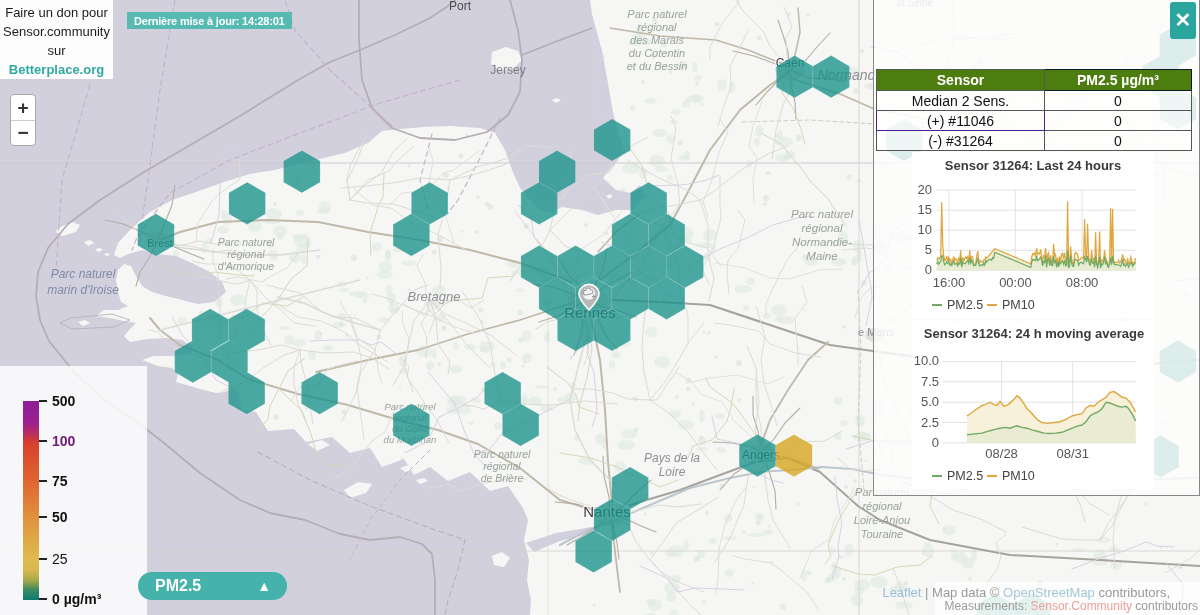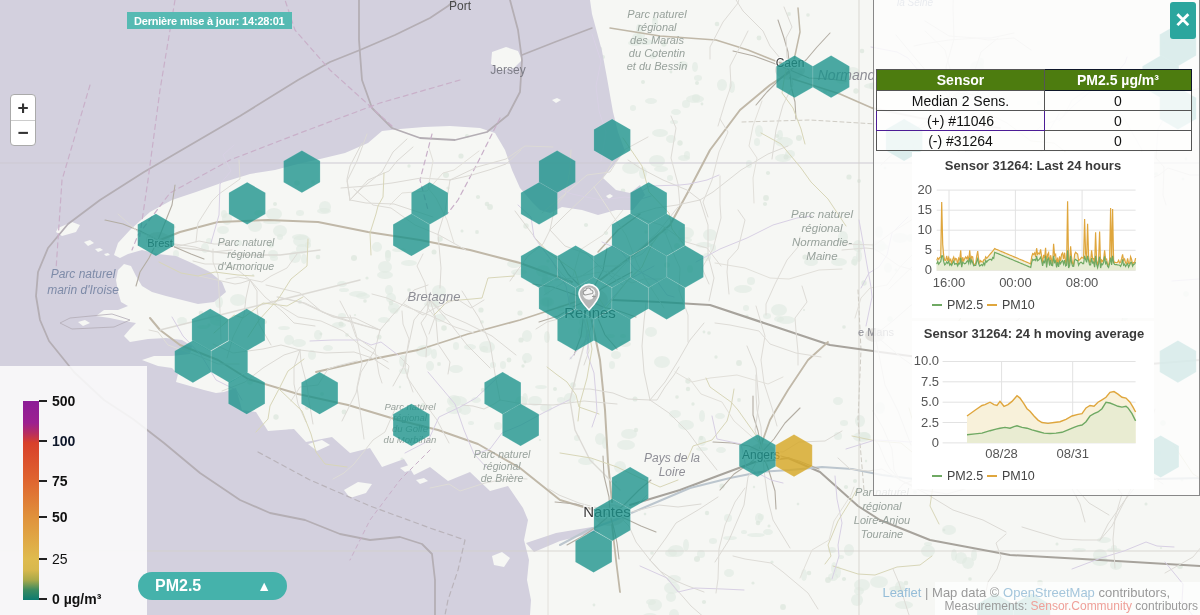--- a/index.html
+++ b/index.html
@@ -888,36 +888,37 @@
 <polygon points="995.4,593.6 1013.6,604.2 1013.6,625.3 995.4,635.9 977.1,625.3 977.1,604.2" fill="rgba(23,141,132,0.35)" stroke="rgba(255,255,255,0.18)" stroke-width="0.6"></polygon>
 <polygon points="1031.9,593.6 1050.2,604.2 1050.2,625.3 1031.9,635.9 1013.7,625.3 1013.7,604.2" fill="rgba(23,141,132,0.35)" stroke="rgba(255,255,255,0.18)" stroke-width="0.6"></polygon>
 
 <g>
 <path d="M589,310 C589,310 579,299.5 579,294 a10,9.6 0 1 1 20,0 C599,299.5 589,310 589,310 Z" fill="#b7b7b7" stroke="#fdfdfd" stroke-width="1.6"></path>
 <circle cx="589" cy="293.5" r="6.2" fill="#f4f4f4"></circle>
 <path d="M585.4,295 a2.3,2.3 0 0 1 0.3,-4.6 a2.7,2.7 0 0 1 5.3,-0.4 a2,2 0 0 1 1.2,3.6 Z" fill="none" stroke="#9a9a9a" stroke-width="1.1"></path>
 <path d="M592,296.5 h3.8 M593.9,294.6 v3.8" stroke="#9a9a9a" stroke-width="1"></path>
 </g>
 </svg>
+<div class="abs" style="left:0;top:0;width:113px;height:79px;background:rgba(255,255,255,0.95);text-align:center;font-size:13px;color:#1b1b1b;line-height:19px;padding-top:3px">Faire un don pour Sensor.community sur <span style="color:#31a8a1;font-weight:bold">Betterplace.org</span></div>
 <div class="abs" style="left:127px;top:12px;height:17px;background:#56bab3;color:#fff;font-size:11px;font-weight:bold;line-height:17px;padding:1px 7px;border-radius:0;letter-spacing:-0.2px">Dernière mise à jour: 14:28:01</div>
 <div class="abs" style="left:10px;top:94px;width:26px;height:52px;background:#fff;border:1px solid #aaa;border-radius:4px">
   <div style="height:26px;text-align:center;font-size:19px;font-weight:bold;color:#333;line-height:25px;border-bottom:1px solid #ccc">+</div>
   <div style="height:25px;text-align:center;font-size:19px;font-weight:bold;color:#333;line-height:23px">−</div>
 </div>
 
 <div class="abs" style="left:0;top:366px;width:147px;height:249px;background:rgba(253,253,253,0.85)">
   <div class="abs" style="left:23px;top:35px;width:16px;height:199px;background:linear-gradient(to top,#0d7b70 0%,#3a8a60 5%,#a8a94a 10%,#d7b84d 15%,#dfbb4e 20.6%,#e0923c 41.5%,#df6530 60%,#d8402b 79%,#b62d62 84%,#9c2090 89%,#8c1d97 100%)"></div>
   <div class="abs" style="left:39px;top:34px;width:8px;height:2px;background:#222"></div>
   <div class="abs" style="left:39px;top:74px;width:8px;height:2px;background:#222"></div>
   <div class="abs" style="left:39px;top:114px;width:8px;height:2px;background:#222"></div>
   <div class="abs" style="left:39px;top:150px;width:8px;height:2px;background:#222"></div>
   <div class="abs" style="left:39px;top:192px;width:8px;height:2px;background:#222"></div>
   <div class="abs" style="left:39px;top:232px;width:8px;height:2px;background:#222"></div>
   <div class="abs" style="left:52px;top:27px;font-size:14px;font-weight:bold;color:#111">500</div>
-  <div class="abs" style="left:52px;top:67px;font-size:14px;font-weight:bold;color:#0f172a">100</div>
+  <div class="abs" style="left:52px;top:67px;font-size:14px;font-weight:bold;color:#701a75">100</div>
   <div class="abs" style="left:52px;top:107px;font-size:14px;font-weight:bold;color:#111">75</div>
   <div class="abs" style="left:52px;top:143px;font-size:14px;font-weight:bold;color:#111">50</div>
   <div class="abs" style="left:52px;top:185px;font-size:14px;font-weight:normal;color:#111">25</div>
   <div class="abs" style="left:52px;top:225px;font-size:14px;font-weight:bold;color:#111">0 µg/m³</div>
 </div>
 
 <div class="abs" style="left:138px;top:572px;width:149px;height:28px;background:#45b2ab;border-radius:14px;color:#fff;font-weight:bold;font-size:16px;line-height:28px;padding-left:17px">PM2.5<span style="position:absolute;right:16px;font-size:14px">▲</span></div>
 
 <div class="abs" style="left:873px;top:0;width:327px;height:496px;background:rgba(253,253,253,0.82);border:1px solid #888;border-top:none"></div>
 <div class="abs" style="left:1170px;top:2px;width:26px;height:37px;background:#2ba69e;border-radius:3px;color:#fff;text-align:center;font-size:20px;font-weight:bold;line-height:36px">✕</div>

